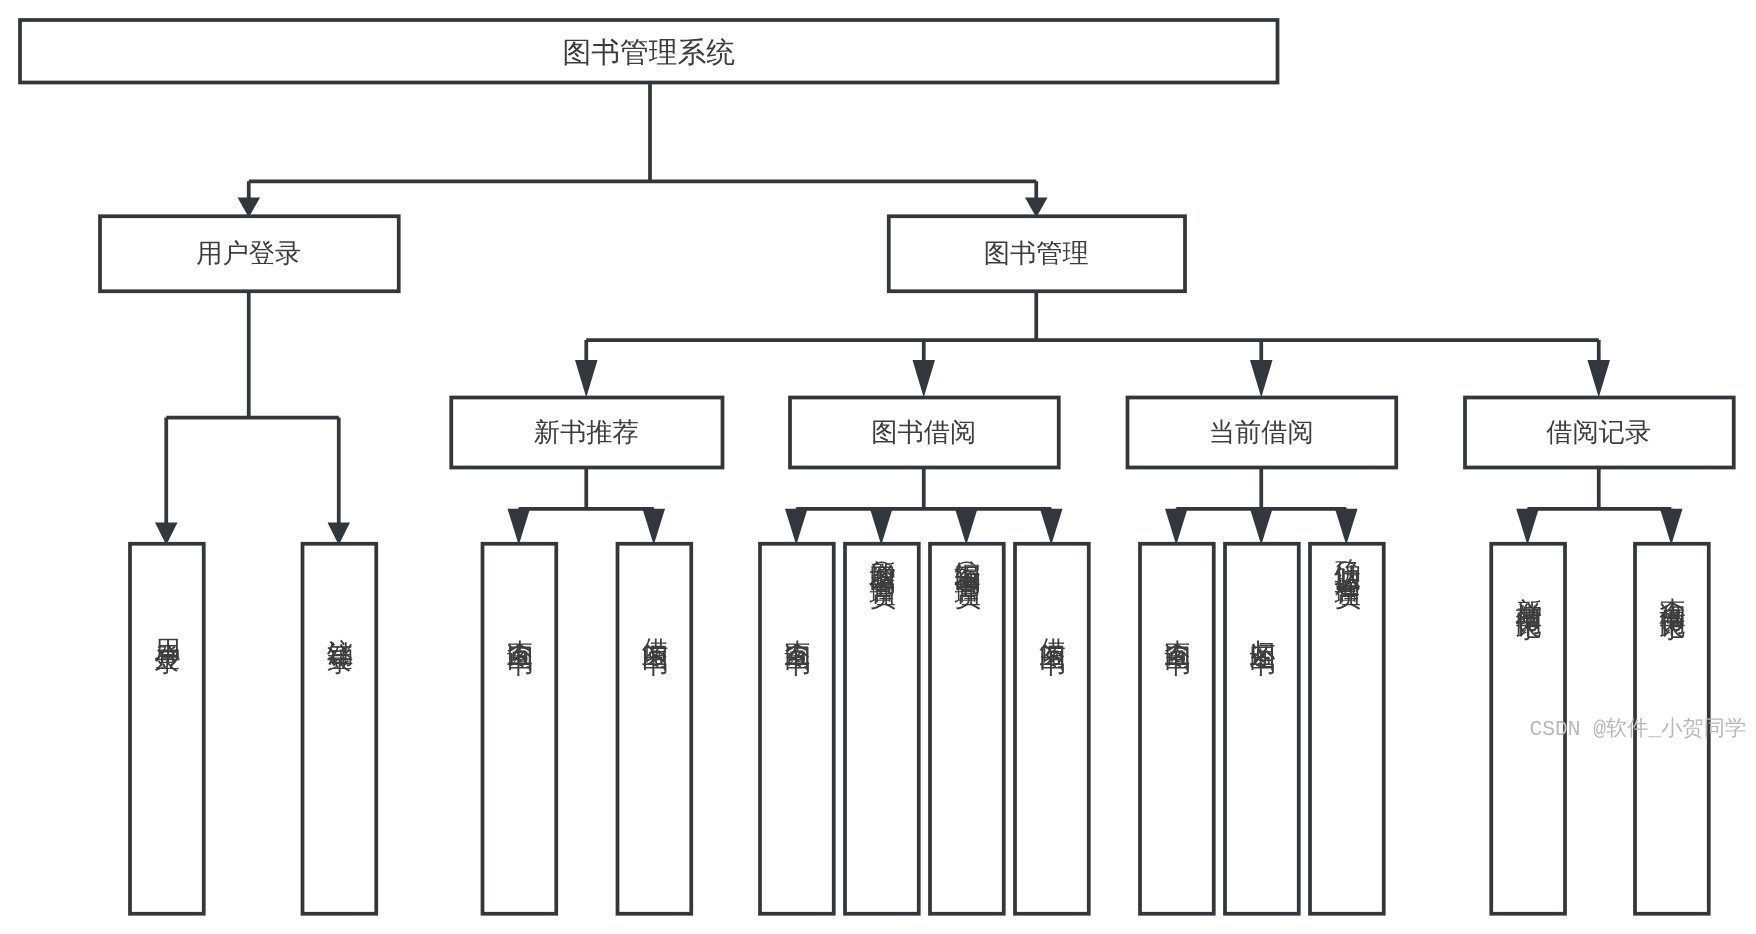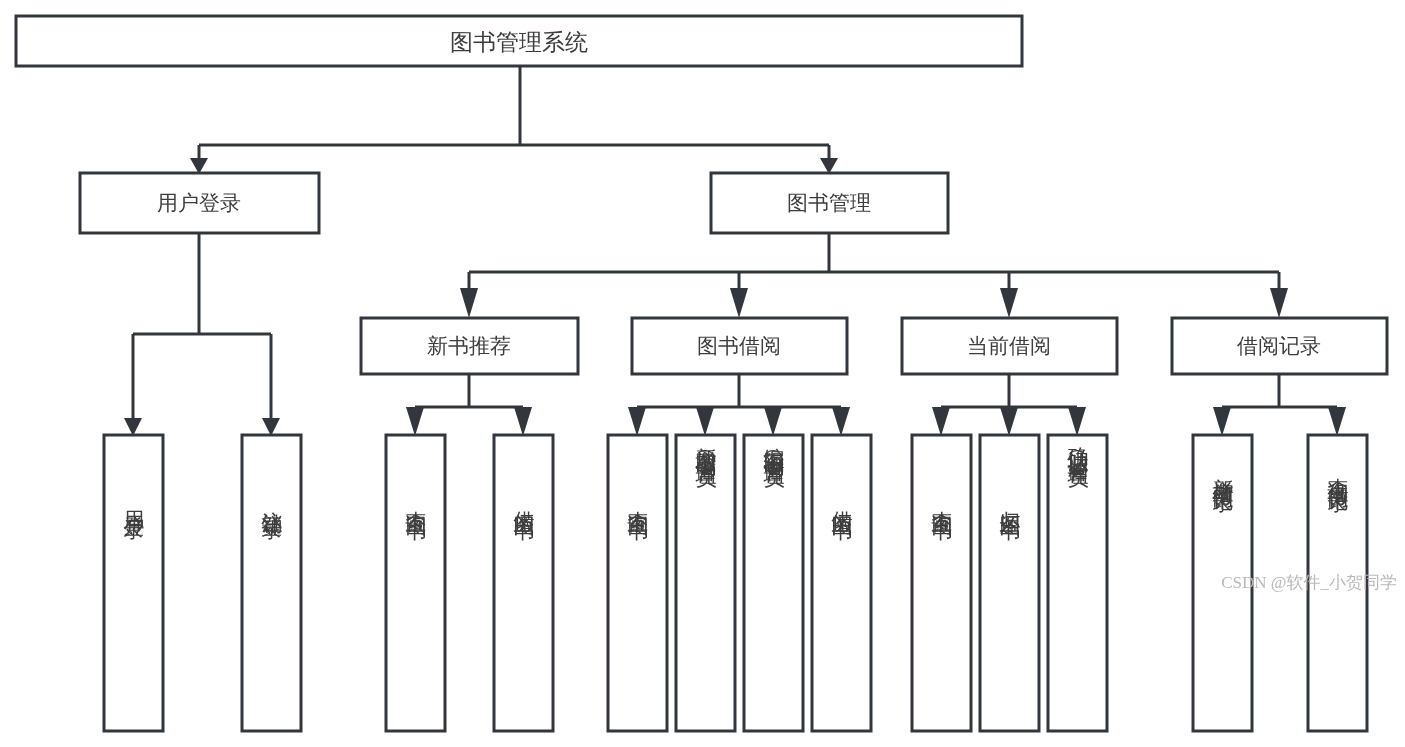--- a/index.html
+++ b/index.html
@@ -58,21 +58,21 @@
     fill: #3d3d3d;
     font-size: 21px;
     text-anchor: middle;
     writing-mode: vertical-rl;
     letter-spacing: 3px;
   }
   .watermark-text {
     position: absolute;
     right: 8px;
     bottom: 6px;
-    font-family: Liberation Serif, serif;
+    font-family: Liberation Mono, monospace;
     font-size: 17px;
     color: #b9b9b9;
     white-space: nowrap;
     user-select: none;
   }
 </style>
 </head>
 <body>
 
 <div id="diagram-root">

